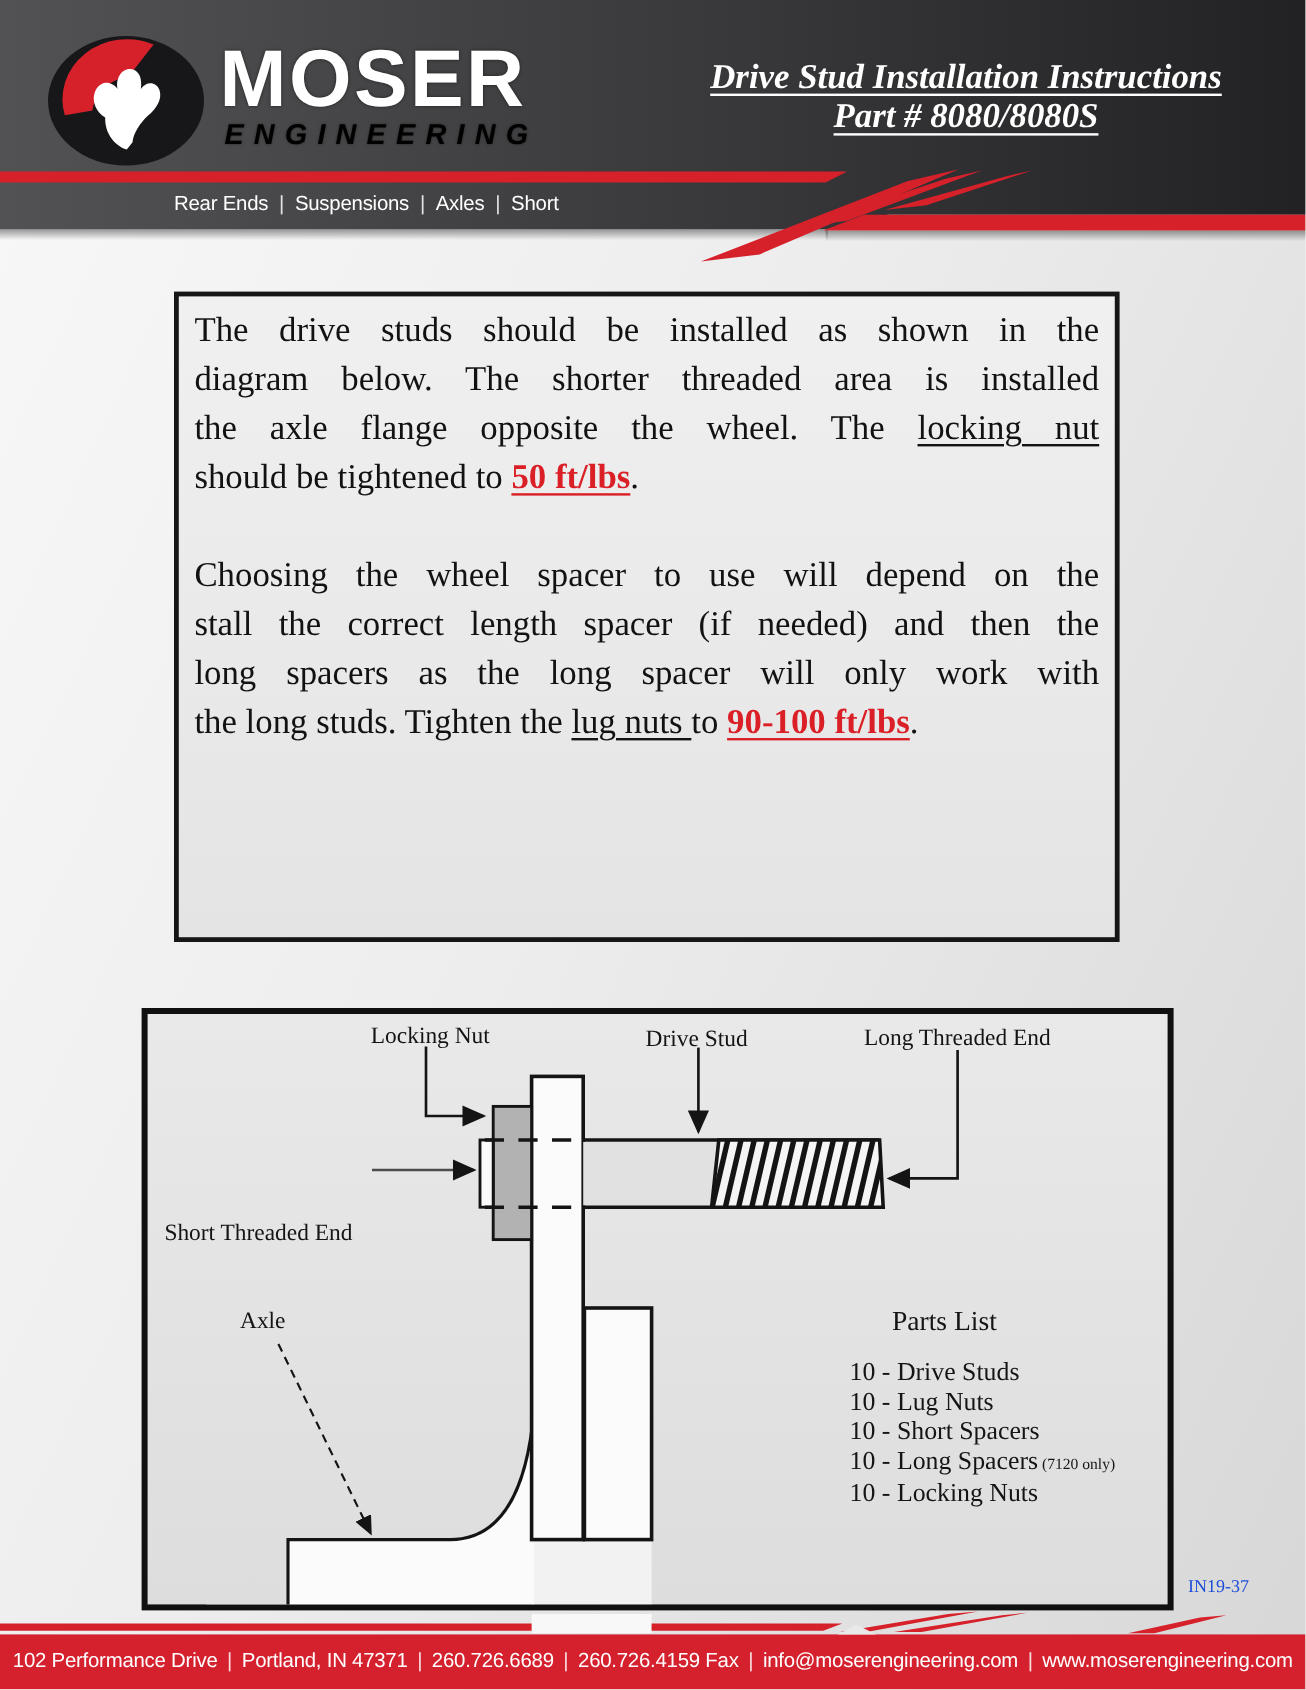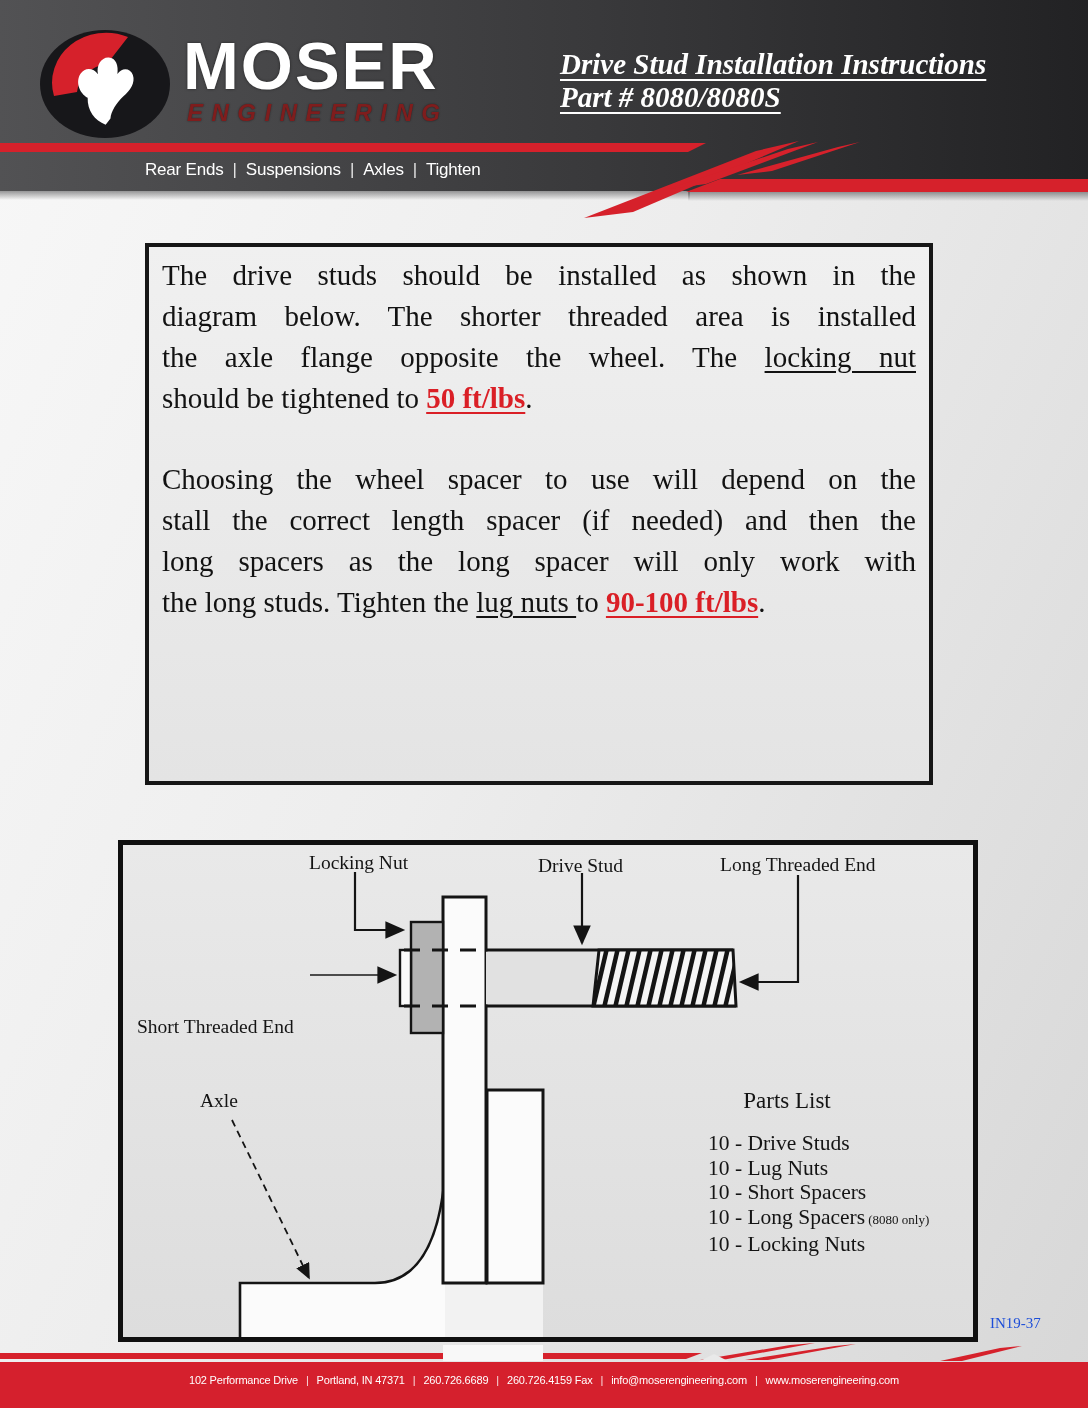--- a/index.html
+++ b/index.html
@@ -8,25 +8,25 @@
        background:linear-gradient(115deg,#f8f8f8 0%,#ededed 45%,#d7d7d7 100%);}
   #page{position:relative;width:1088px;height:1408px;}
 
   
   #header-svg{position:absolute;left:0;top:0;}
   .logo-mark{position:absolute;left:38px;top:28px;width:134px;height:112px;}
   .brand-text{position:absolute;left:183px;top:32px;color:#fff;
       font-family:"Liberation Sans",sans-serif;font-weight:bold;
       font-size:67px;letter-spacing:2px;line-height:1;
       text-shadow:0 0 3px rgba(0,0,0,.55);}
-  .brand-sub{position:absolute;left:187px;top:101px;color:#7f1d1d;
+  .brand-sub{position:absolute;left:187px;top:101px;color:#000000;
       font-family:"Liberation Sans",sans-serif;font-weight:bold;font-style:italic;
       font-size:24px;letter-spacing:8.5px;line-height:1;
       text-shadow:0 0 2px rgba(0,0,0,.5);}
-  .doc-title{position:absolute;left:560px;top:48px;width:490px;color:#fff;}
+  .doc-title{position:absolute;left:560px;top:48px;width:490px;text-align:center;color:#fff;}
   .doc-title div{font-family:"Liberation Serif",serif;font-style:italic;font-weight:bold;
       font-size:29px;line-height:33px;text-decoration:underline;
       text-decoration-thickness:2px;text-underline-offset:5px;}
   .nav-bar{position:absolute;left:145px;top:160px;color:#fff;
       font-family:"Liberation Sans",sans-serif;font-size:17px;letter-spacing:-0.2px;}
   .nav-bar .pipe{margin:0 9px;opacity:.85;}
 
   
   .text-box{position:absolute;left:145px;top:243px;width:788px;height:542px;
       box-sizing:border-box;border:4px solid #161616;
@@ -50,21 +50,21 @@
       margin-bottom:17px;}
   .parts-item{margin-left:26px;font-size:21.5px;line-height:24.6px;white-space:nowrap;}
   .parts-note{font-size:13px;}
   .doc-number{position:absolute;left:990px;top:1315px;font-size:15px;color:#1d4ed8;}
   .overlap-col{position:absolute;left:443px;top:1345px;width:100px;height:16px;
       background:rgba(250,250,250,.9);}
 
   
   #footer-svg{position:absolute;left:0;top:1342px;}
   .footer-text{position:absolute;left:0;top:1374px;width:1088px;text-align:center;color:#fff;
-      font-family:"Liberation Sans",sans-serif;font-size:11px;letter-spacing:-0.2px;}
+      font-family:"Liberation Sans",sans-serif;font-size:17px;letter-spacing:-0.2px;}
   .footer-text .pipe{margin:0 8px;opacity:.85;}
 </style>
 </head>
 <body>
 
 <div id="page">
 
   <svg id="header-svg" width="1088" height="230" viewBox="0 0 1088 230">
     <defs>
       <linearGradient id="hdrGrad" x1="0" y1="0" x2="1" y2="0">
@@ -97,21 +97,21 @@
              C98,61 91,68 83,72 C75,77 68,84 66,91 Z" fill="#ffffff" transform="rotate(-12 67 60)"></path>
   </svg>
   <div class="brand-text">MOSER</div>
   <div class="brand-sub">ENGINEERING</div>
 
   <div class="doc-title">
     <div>Drive Stud Installation Instructions</div>
     <div>Part # 8080/8080S</div>
   </div>
 
-  <div class="nav-bar" id="nav-items"><span>Rear Ends</span><span class="pipe">|</span><span>Suspensions</span><span class="pipe">|</span><span>Axles</span><span class="pipe">|</span><span>Tighten</span></div>
+  <div class="nav-bar" id="nav-items"><span>Rear Ends</span><span class="pipe">|</span><span>Suspensions</span><span class="pipe">|</span><span>Axles</span><span class="pipe">|</span><span>Short</span></div>
 
   <div class="text-box">
     <div id="para1">
         <div class="tline"><span>The drive studs should be installed as shown in the</span></div>
         <div class="tline"><span>diagram below. The shorter threaded area is installed</span></div>
         <div class="tline"><span>the axle flange opposite the wheel. The </span><span class="u">locking nut</span></div>
         <div class="tline tlast"><span>should be tightened to </span><span class="u red b">50 ft/lbs</span><span>.</span></div>
       </div>
     <div class="para-gap"></div>
     <div id="para2">
@@ -180,21 +180,21 @@
       <text x="77" y="262" font-size="19.5" fill="#141414">Axle</text>
     </svg>
   </div>
 
   <div class="parts-list">
     <div class="parts-title">Parts List</div>
     <div id="parts-items">
         <div class="parts-item">10 - Drive Studs</div>
         <div class="parts-item">10 - Lug Nuts</div>
         <div class="parts-item">10 - Short Spacers</div>
-        <div class="parts-item">10 - Long Spacers<span class="parts-note"> (8080 only)</span></div>
+        <div class="parts-item">10 - Long Spacers<span class="parts-note"> (7120 only)</span></div>
         <div class="parts-item">10 - Locking Nuts</div>
       </div>
   </div>
 
   <div class="overlap-col"></div>
   <div class="doc-number">IN19-37</div>
 
   <svg id="footer-svg" width="1088" height="66" viewBox="0 0 1088 66">
     <polygon points="0,11 443,11 443,17 0,17" fill="#d6212b"></polygon>
     <polygon points="543,11 702,11 686,17 543,17" fill="#d6212b"></polygon>

